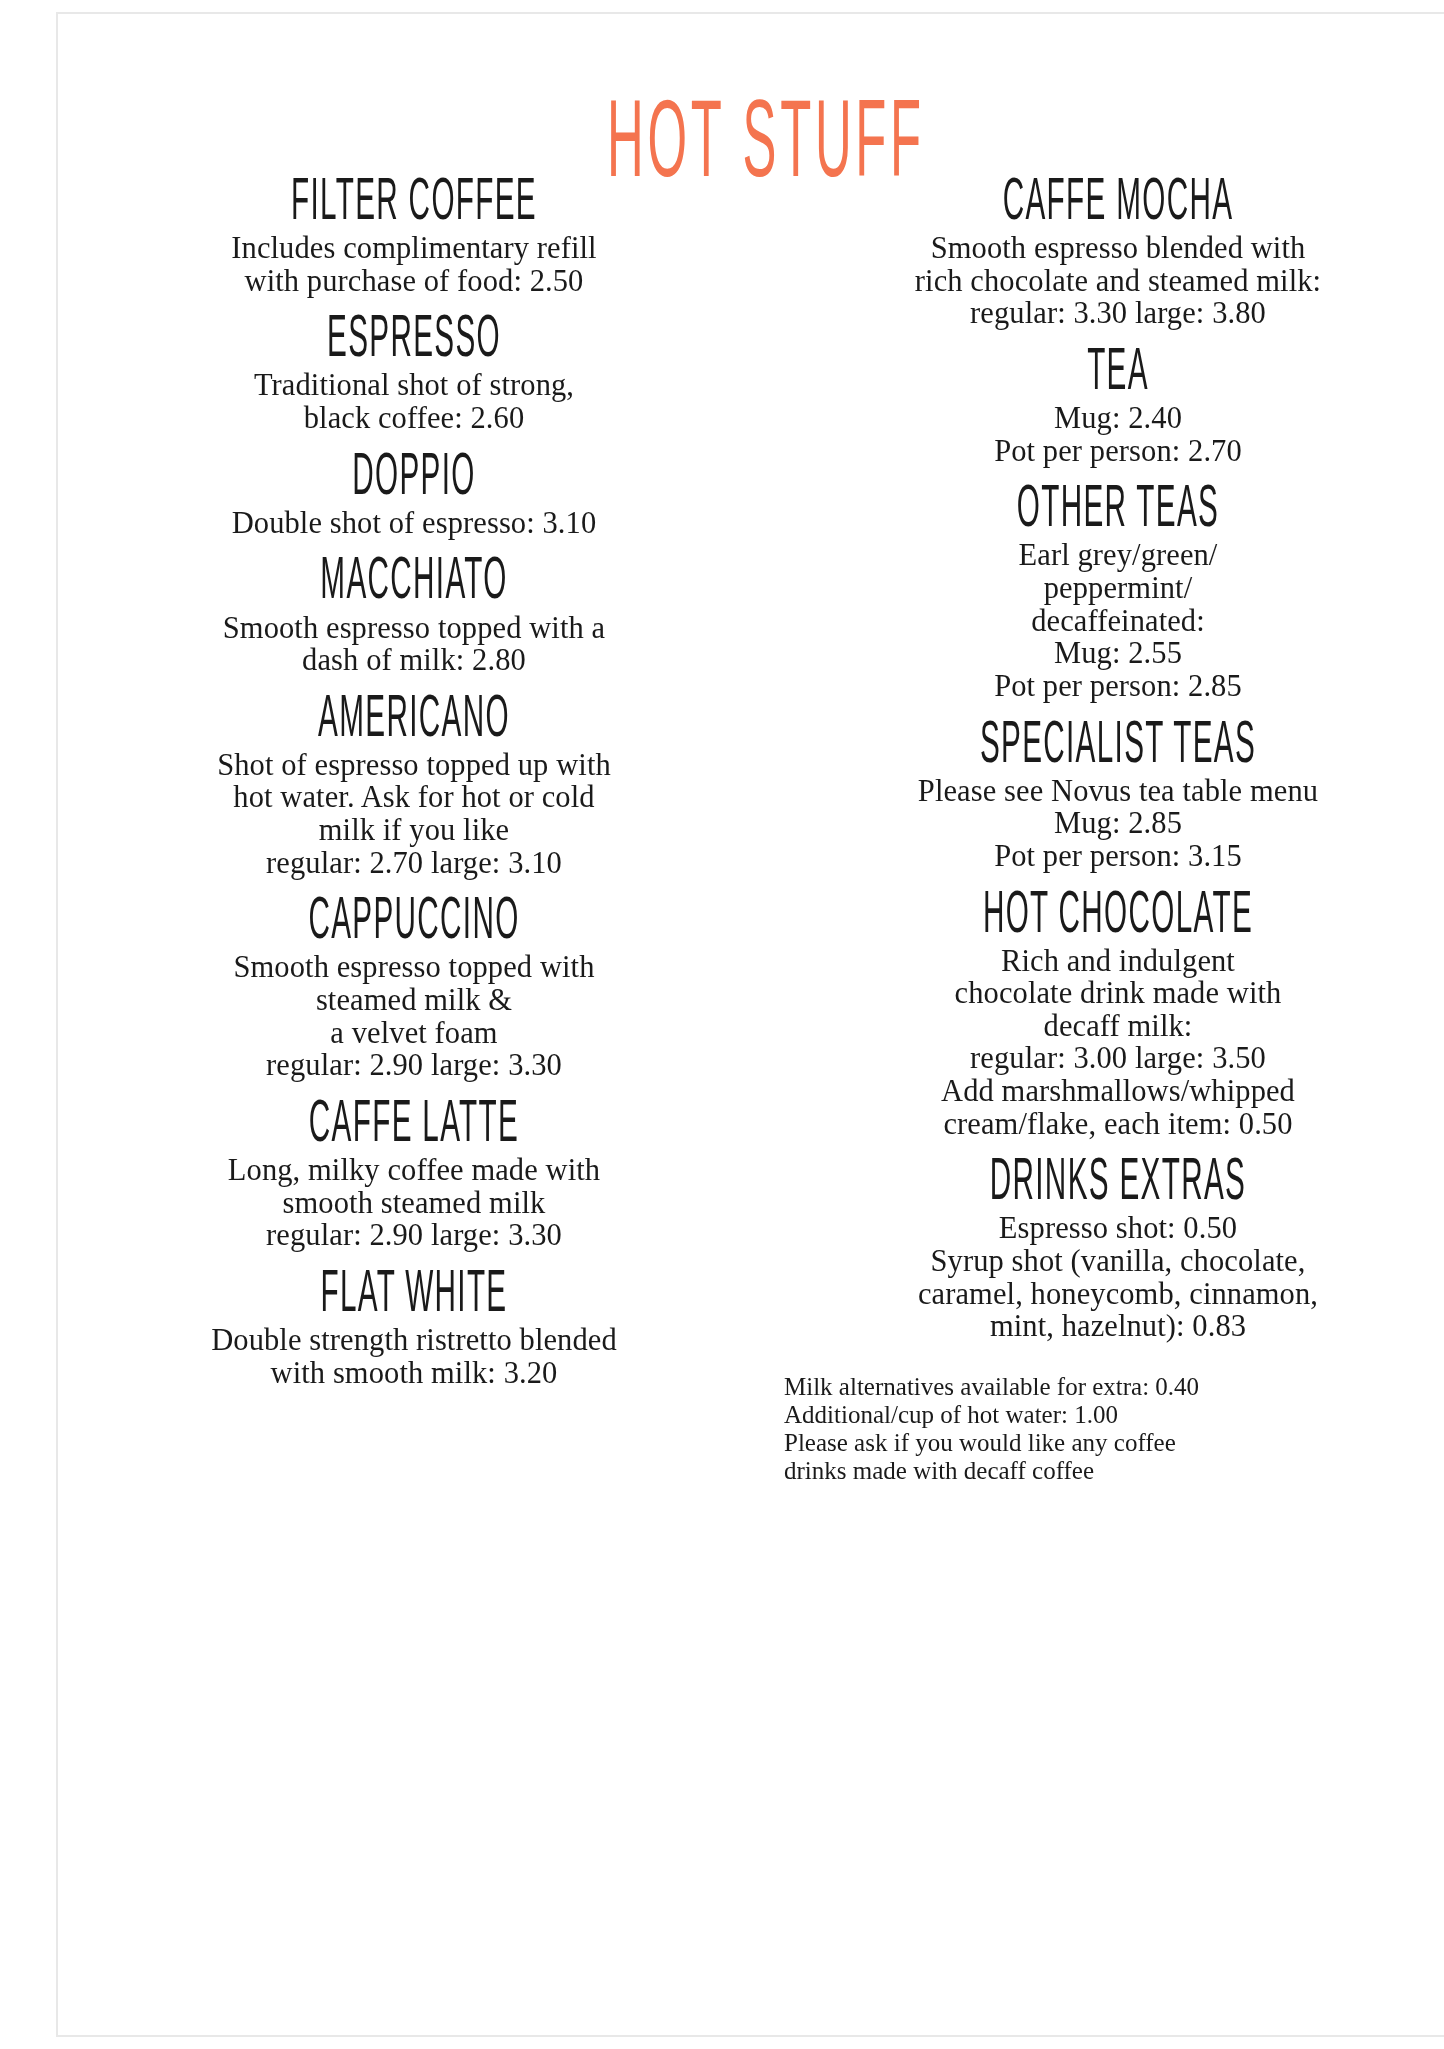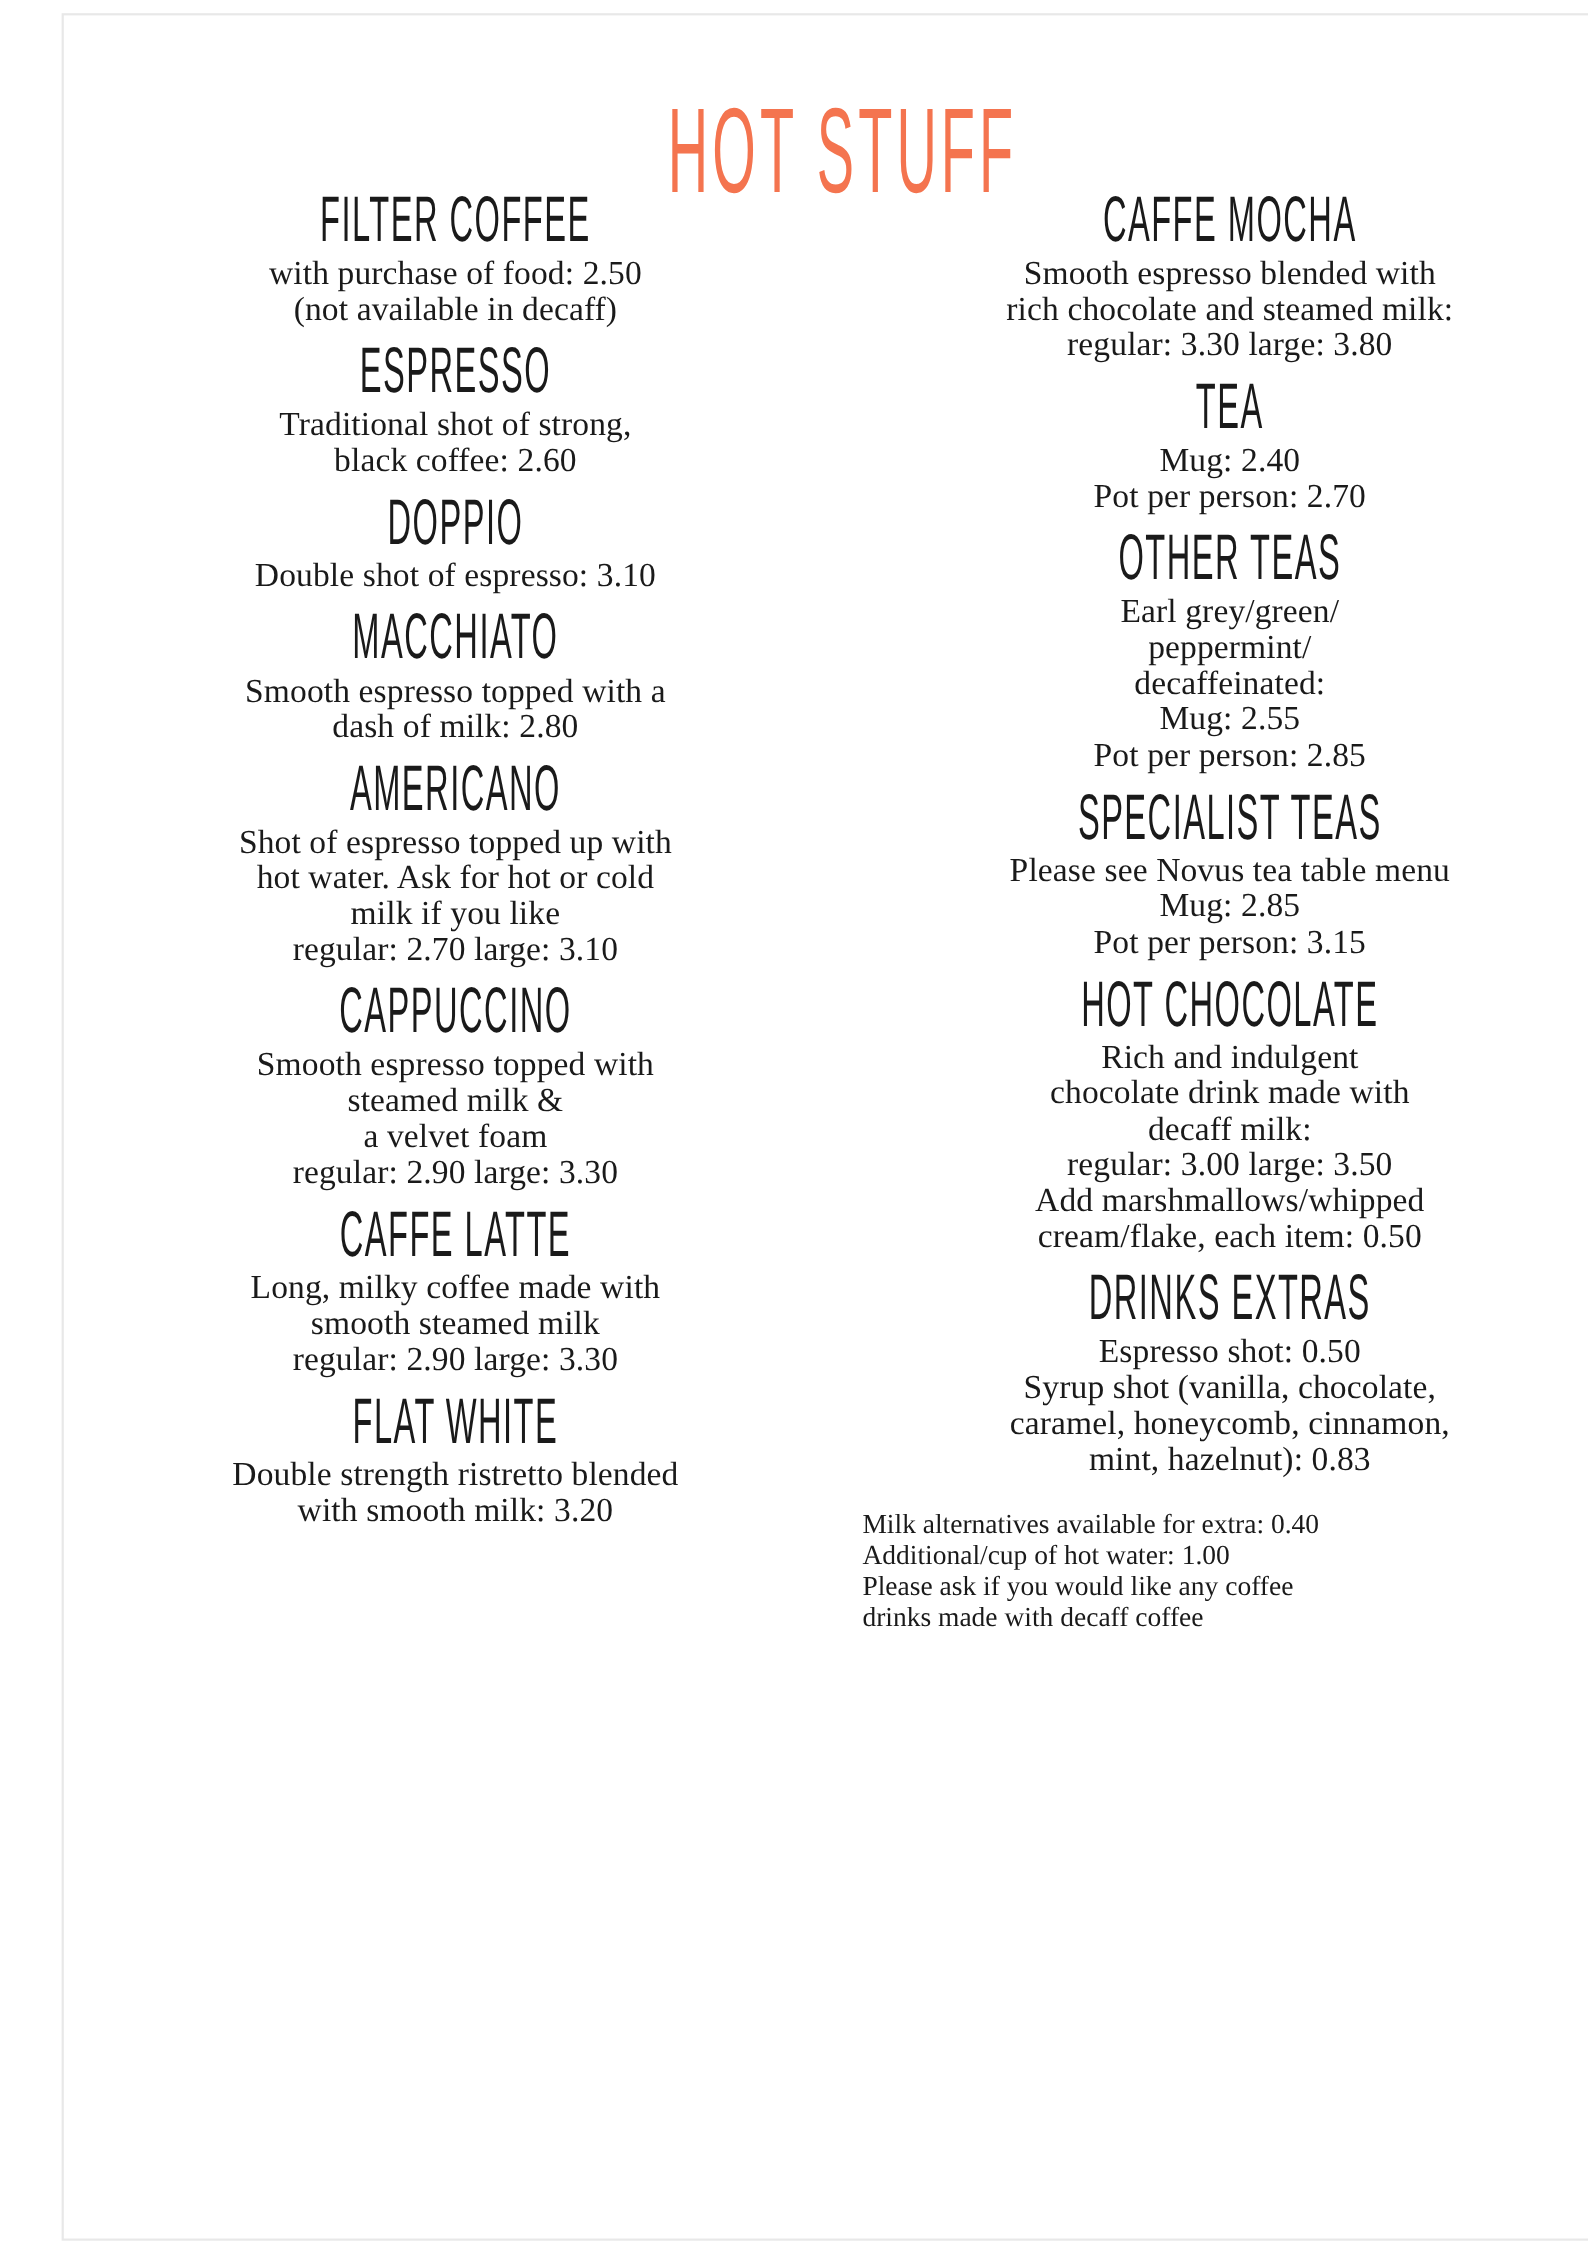--- a/index.html
+++ b/index.html
@@ -99,22 +99,22 @@
 <div class="page">
   <div class="page-border"></div>
 
   <div class="title">HOT STUFF</div>
 
   <div class="columns">
     <div class="col col-left" id="col-left">
         <div class="item">
           <div class="item-name">FILTER COFFEE</div>
           <div class="item-desc">
+            <span class="line">Includes complimentary refill</span>
             <span class="line">with purchase of food:  2.50</span>
-            <span class="line">(not available in decaff)</span>
           </div>
         </div>
         <div class="item">
           <div class="item-name">ESPRESSO</div>
           <div class="item-desc">
             <span class="line">Traditional shot of strong,</span>
             <span class="line">black coffee:  2.60</span>
           </div>
         </div>
         <div class="item">

